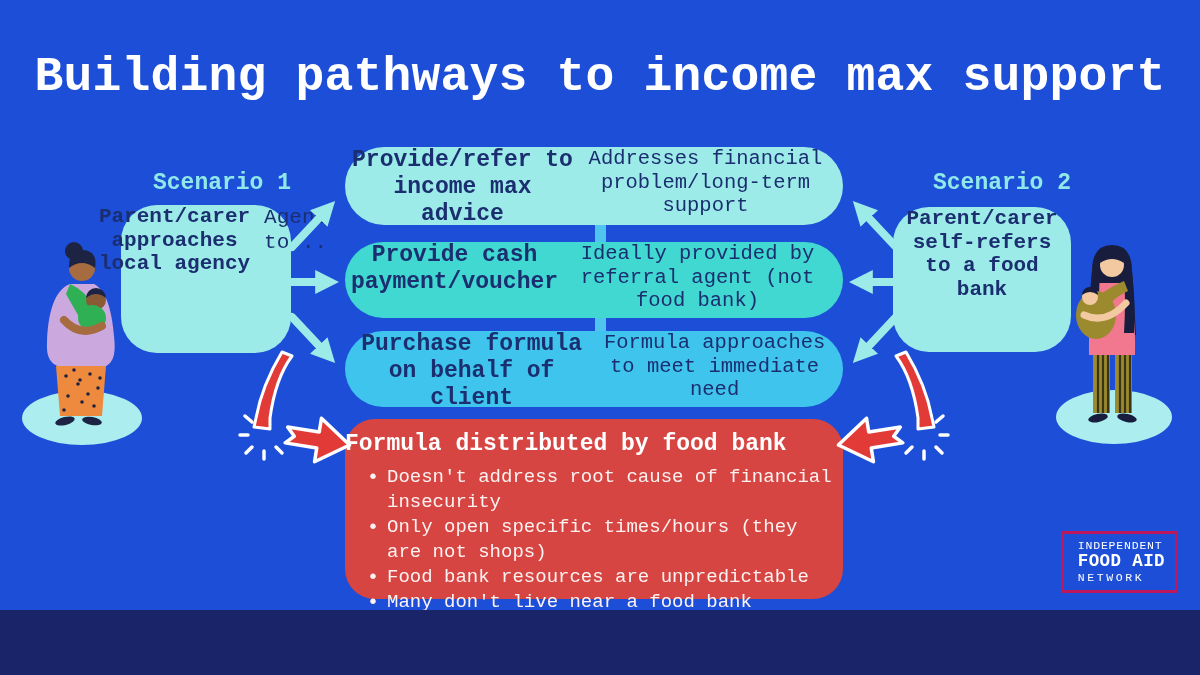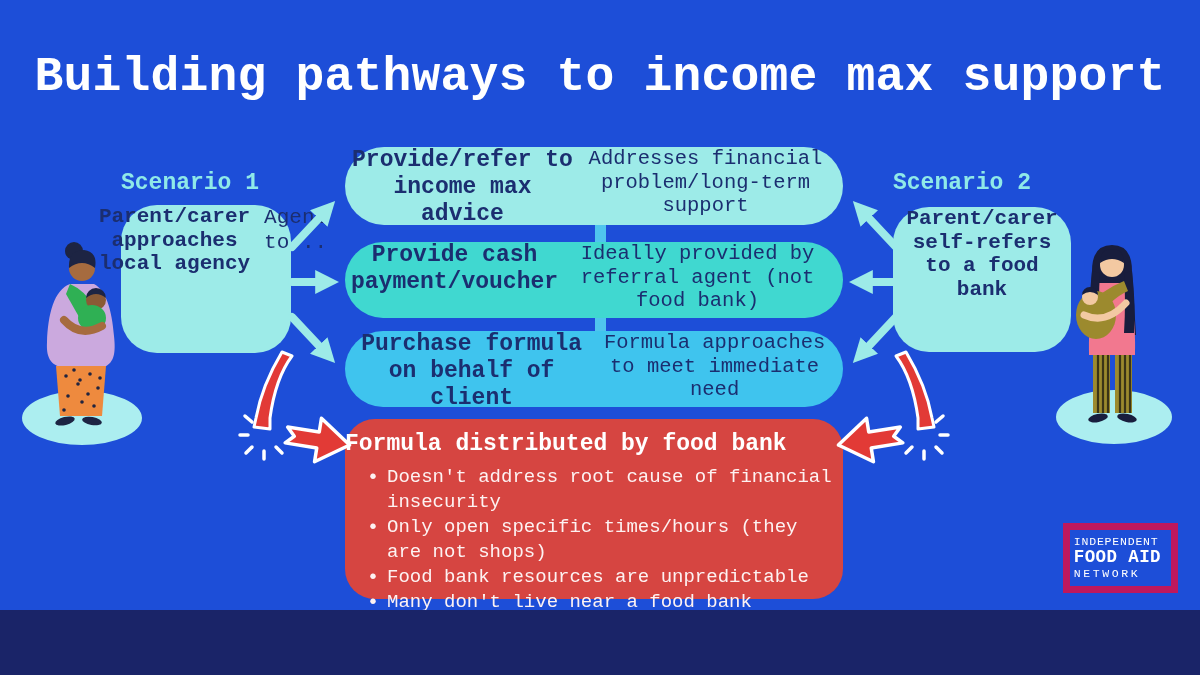--- a/index.html
+++ b/index.html
@@ -5,21 +5,21 @@
   html,body { margin:0; padding:0; background:#1a2468; }
   .canvas {
     position:relative; width:1200px; height:610px; background:#1d4ed8;
     font-family:Liberation Mono, monospace; overflow:hidden;
   }
   .title {
     position:absolute; top:50px; left:0; width:100%; text-align:center;
     color:#ffffff; font-size:48px; font-weight:bold; letter-spacing:0.2px;
   }
   .scenario-label {
-    position:absolute; color:#8fe9e8; font-weight:bold; font-size:23px; text-align:left;
+    position:absolute; color:#8fe9e8; font-weight:bold; font-size:23px; text-align:right;
   }
   .scenario-box {
     position:absolute; background:#9debe8; border-radius:36px; color:#1b2e70;
     display:flex; flex-direction:row; justify-content:center; text-align:center;
     box-sizing:border-box;
   }
   .scenario-box .bt { font-weight:bold; font-size:21px; line-height:1.12; padding:0 14px; }
   .scenario-box .bs { font-size:21px; line-height:1.2; }
   .pathway {
     position:absolute; left:345px; width:498px; height:78px; border-radius:39px;
@@ -37,22 +37,22 @@
   .redbox {
     position:absolute; left:345px; top:419px; width:498px; height:180px;
     background:#d64541; border-radius:30px; color:#fdf2f2; box-sizing:border-box;
     padding-top:12px;
   }
   .redbox .rt { font-weight:bold; font-size:23px; color:#ffffff; }
   .redbox ul { margin:8px 0 0 0; padding:0 10px 0 42px; list-style:none; }
   .redbox li { font-size:19px; line-height:25px; position:relative; }
   .redbox li::before { content:"\2022"; position:absolute; left:-20px; font-size:20px; }
   .logo {
-    position:absolute; right:22px; bottom:17px; border:7px solid #be185d;
-    padding:5px 10px 6px 4px; color:#ffffff; text-align:left;
+    position:absolute; right:22px; bottom:17px; border:3px solid #be185d;
+    padding:5px 10px 6px 14px; color:#ffffff; text-align:left;
   }
   .logo .l1 { font-size:11.5px; letter-spacing:0.8px; }
   .logo .l2 { font-size:17.5px; font-weight:bold; letter-spacing:0.4px; line-height:1.1; }
   .logo .l3 { font-size:11.5px; letter-spacing:2.6px; }
   .overlay { position:absolute; left:0; top:0; pointer-events:none; }
   .person { position:absolute; }
 </style>
 </head>
 <body>
 

